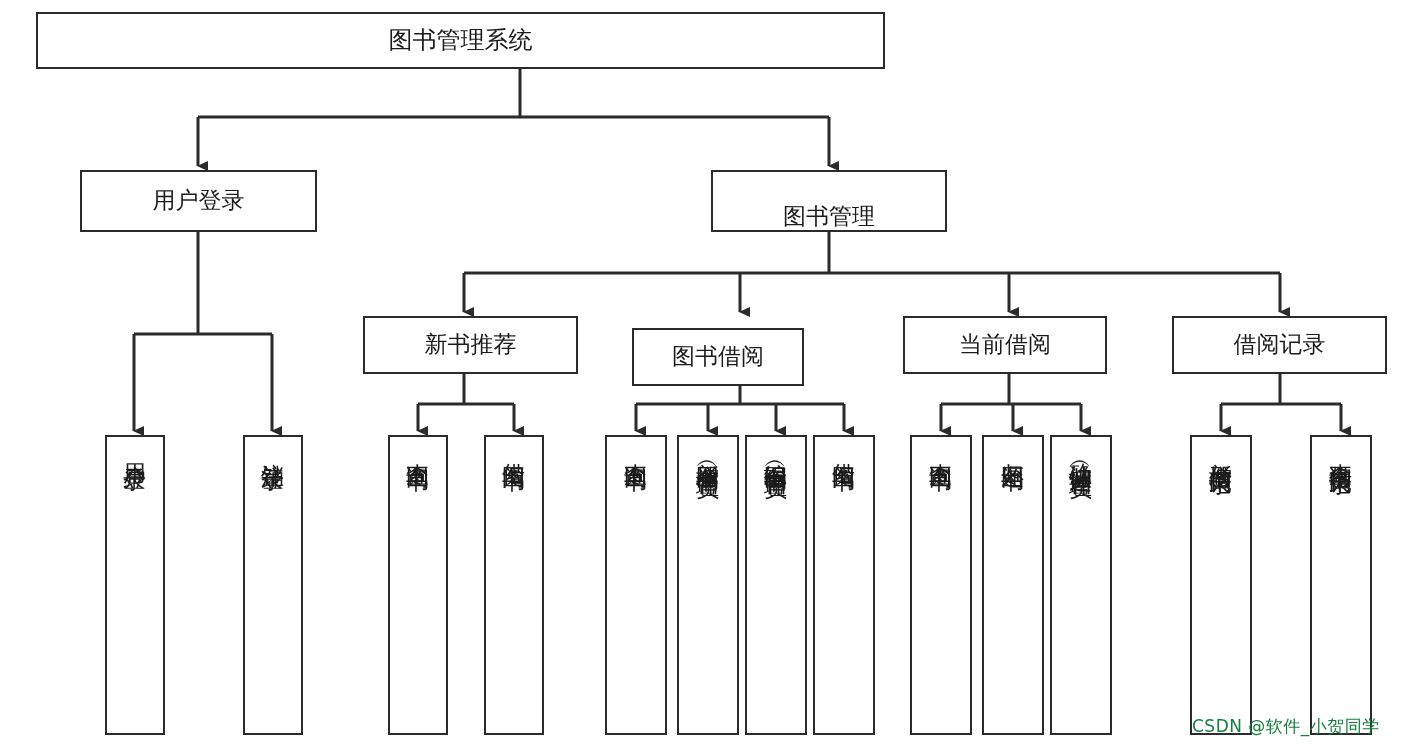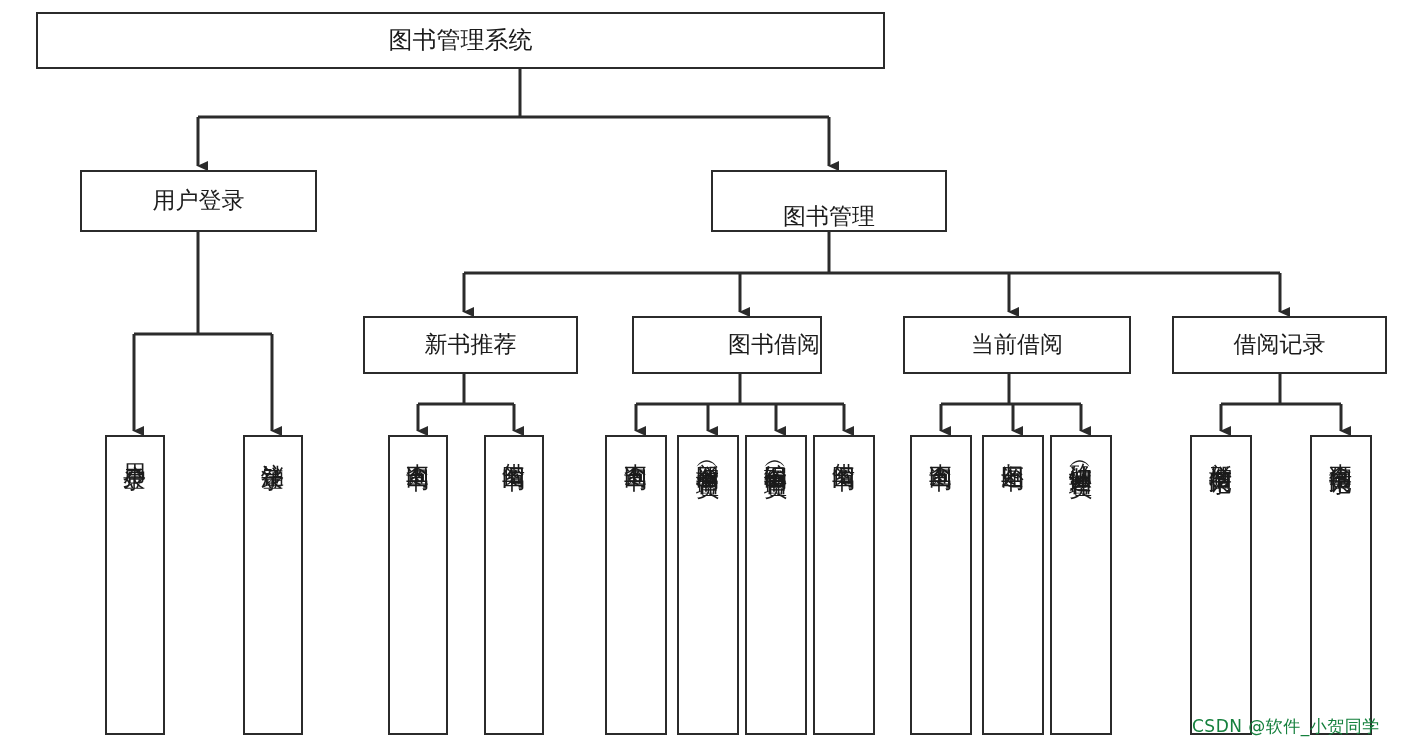--- a/index.html
+++ b/index.html
@@ -129,24 +129,24 @@
   <div class="node horizontal" style="left:80px; top:170px; width:237px; height:62px;">
     <span class="label">用户登录</span>
   </div>
   <div class="node horizontal" style="left:711px; top:170px; width:236px; height:62px;align-items:flex-end;">
     <span class="label">图书管理</span>
   </div>
 
   <div class="node horizontal" style="left:363px; top:316px; width:215px; height:58px;">
     <span class="label">新书推荐</span>
   </div>
-  <div class="node horizontal" style="left:632px; top:316px; width:190px; height:58px;justify-content:flex-end;">
+  <div class="node horizontal" style="left:632px; top:328px; width:172px; height:58px;">
     <span class="label">图书借阅</span>
   </div>
-  <div class="node horizontal" style="left:903px; top:316px; width:228px; height:58px;">
+  <div class="node horizontal" style="left:903px; top:316px; width:204px; height:58px;">
     <span class="label">当前借阅</span>
   </div>
   <div class="node horizontal" style="left:1172px; top:316px; width:215px; height:58px;">
     <span class="label">借阅记录</span>
   </div>
 
   <div class="node vertical" style="left:105px; top:435px; width:60px; height:300px;">
     <span class="label">用户登录</span>
   </div>
   <div class="node vertical" style="left:243px; top:435px; width:60px; height:300px;">

